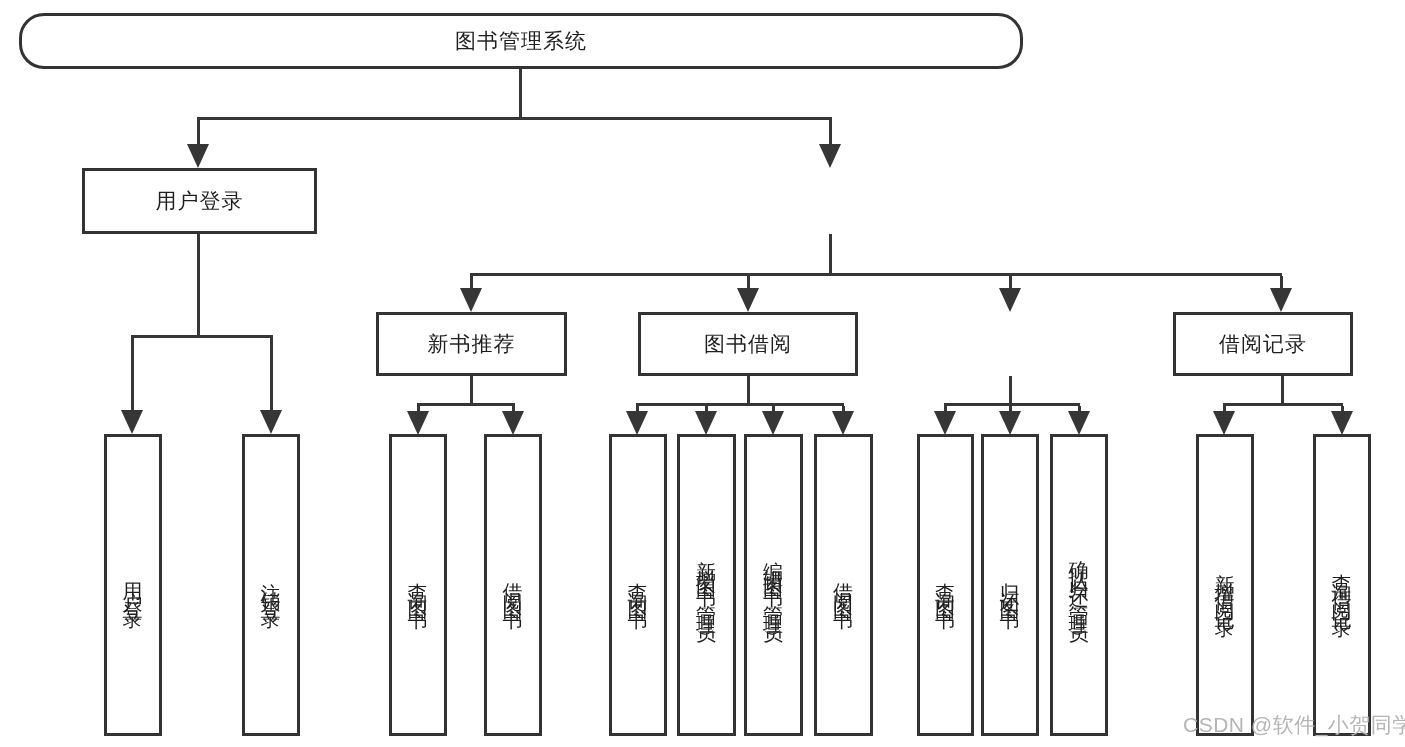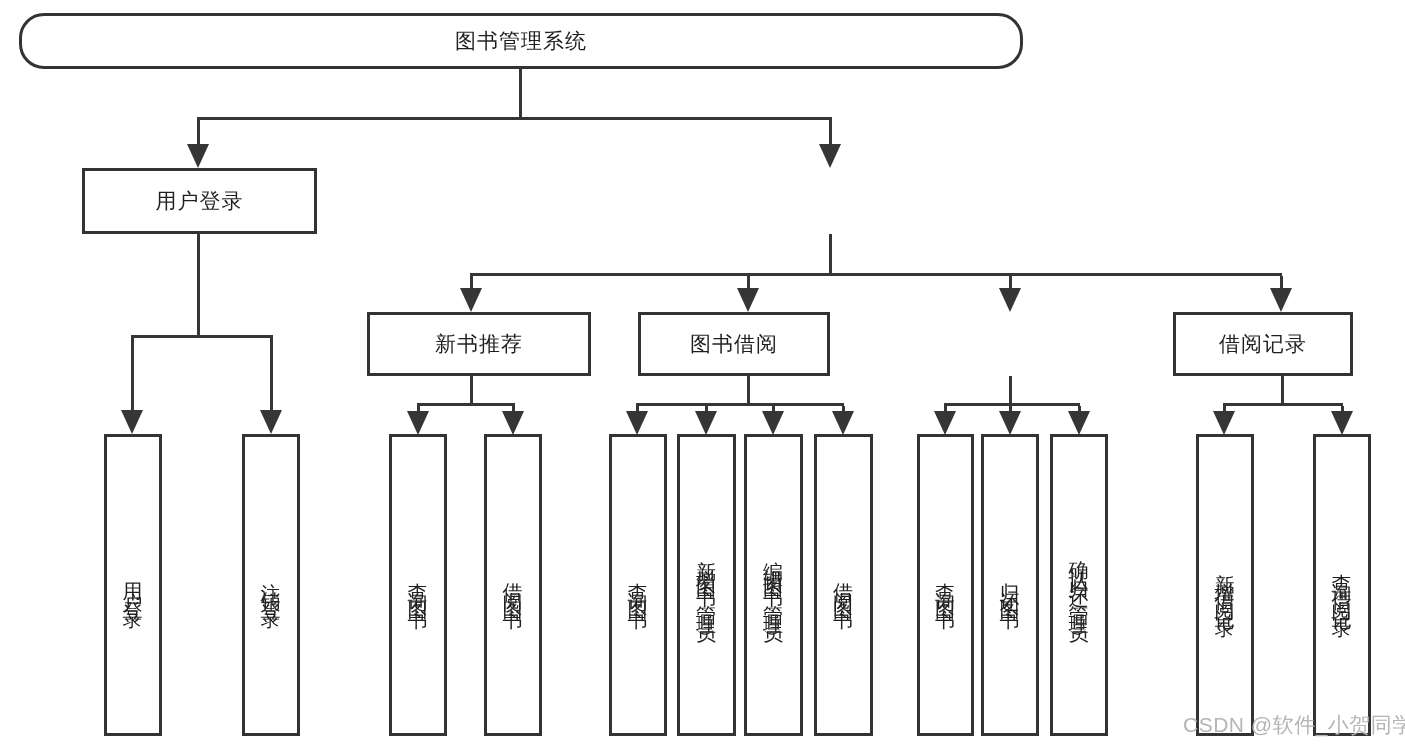--- a/index.html
+++ b/index.html
@@ -52,22 +52,22 @@
 </style>
 </head>
 <body>
 
 <div id="canvas">
 
   <div class="node hnode root">图书管理系统</div>
 
   <div class="node hnode lvl2" style="left:82px">用户登录</div>
 
-  <div class="node hnode lvl3" style="left:367px;width:224px">新书推荐</div>
-  <div class="node hnode lvl3" style="left:638px;width:192px">图书借阅</div>
+  <div class="node hnode lvl3" style="left:376px;width:191px">新书推荐</div>
+  <div class="node hnode lvl3" style="left:638px;width:220px">图书借阅</div>
   <div class="node hnode lvl3" style="left:1173px;width:180px">借阅记录</div>
 
   <div class="node leaf" style="left:104px">用户登录</div>
   <div class="node leaf" style="left:242px">注销登录</div>
 
   <div class="node leaf" style="left:389px">查询图书</div>
   <div class="node leaf" style="left:484px">借阅图书</div>
 
   <div class="node leaf" style="left:609px">查询图书</div>
   <div class="node leaf" style="left:677px;width:59px">新增图书（管理员）</div>

